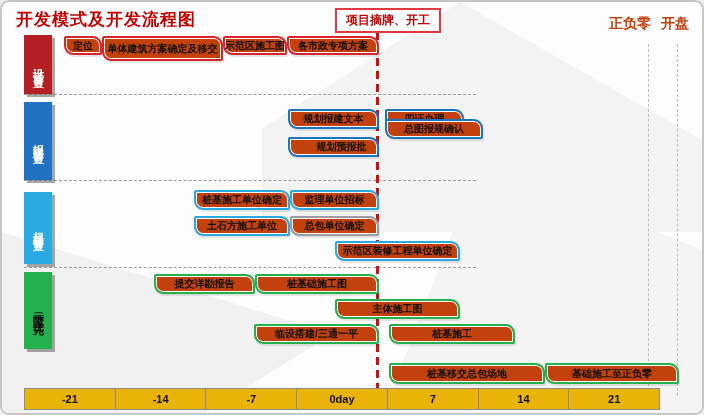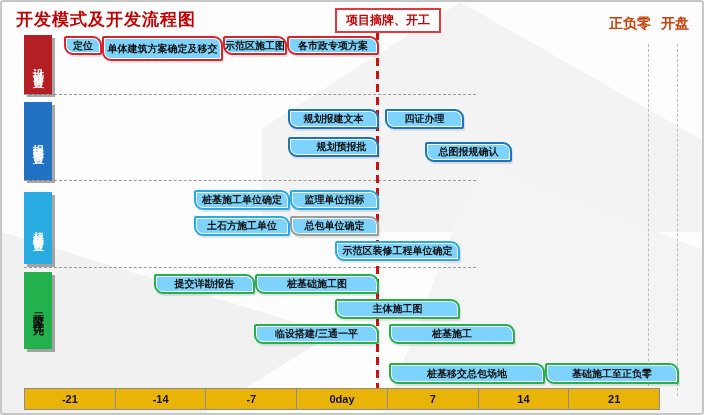--- a/index.html
+++ b/index.html
@@ -2,21 +2,21 @@
 <html><head>
 <meta charset="utf-8">
 <style>
   * { box-sizing: border-box; margin: 0; padding: 0; }
   html,body { width: 704px; height: 415px; background:#ededed; }
   body { font-family: "Liberation Sans", "DejaVu Sans", sans-serif; }
 
   .canvas {
     position: relative; width: 704px; height: 415px;
     background: #fdfdfd;
-    border: 2px solid #c6c6c6; border-radius: 4px;
+    border: 2px solid #c6c6c6; border-radius: 9px;
     overflow: hidden;
   }
 
   
   .wm { position:absolute; z-index:0; }
   .wm1 { left:260px; top:0; width:440px; height:230px; background:#f3f3f3;
          clip-path: polygon(45% 0, 100% 60%, 100% 100%, 0 100%, 0 55%); }
   .wm2 { left:0; top:230px; width:330px; height:185px; background:#f1f1f1;
          clip-path: polygon(0 0, 100% 55%, 60% 100%, 0 100%); }
   .wm3 { left:380px; top:160px; width:324px; height:255px; background:#f4f4f4;
@@ -43,21 +43,21 @@
     position:absolute; left:22px; width:28px; z-index:4;
     display:flex; align-items:center; justify-content:center;
     writing-mode: vertical-rl; text-orientation: upright;
     font-size:11px; font-weight:bold; letter-spacing:3px;
     box-shadow: 3px 3px 0 rgba(96,96,96,.55);
   }
 
   
   .pbox {
     position:absolute; z-index:3; height:20px;
-    background:#7dd3fc; border:2px solid #000;
+    background:#c2410c; border:2px solid #000;
     border-radius: 2px 9px 2px 9px;
     display:flex; align-items:center; justify-content:center;
     font-size:10px; font-weight:bold; color:#111; white-space:nowrap;
     box-shadow: 1px 2px 1px rgba(0,0,0,.10), inset 0 0 0 1px #fff;
   }
   .c-red   { border-color:#D9242B; }
   .c-blue  { border-color:#1B75BC; }
   .c-cyan  { border-color:#29ABE2; }
   .c-green { border-color:#22B14C; }
   .c-gray  { border-color:#9A9C9E; }
@@ -107,21 +107,21 @@
   <div class="vlabel" style="top:270px; height:77px; background:#22B14C; color:#111;">示范区优先</div>
 
   <div class="pbox c-red" style="left:62px;  top:34px; width:38px;  height:19px;">定位</div>
   <div class="pbox c-red" style="left:100px; top:34px; width:121px; height:25px;">单体建筑方案确定及移交</div>
   <div class="pbox c-red" style="left:221px; top:34px; width:64px;  height:19px;">示范区施工图</div>
   <div class="pbox c-red" style="left:285px; top:34px; width:92px;  height:19px;">各市政专项方案</div>
 
   <div class="pbox c-blue" style="left:286px; top:107px; width:91px;">规划报建文本</div>
   <div class="pbox c-blue" style="left:383px; top:107px; width:79px;">四证办理</div>
   <div class="pbox c-blue" style="left:286px; top:135px; width:91px;padding-left:16px;">规划预报批</div>
-  <div class="pbox c-blue" style="left:383px; top:140px; width:87px;margin-left:40px;">总图报规确认</div>
+  <div class="pbox c-blue" style="left:383px; top:117px; width:98px;">总图报规确认</div>
 
   <div class="pbox c-cyan" style="left:192px; top:188px; width:96px;">桩基施工单位确定</div>
   <div class="pbox c-cyan" style="left:288px; top:188px; width:89px;">监理单位招标</div>
   <div class="pbox c-cyan" style="left:192px; top:214px; width:96px;">土石方施工单位</div>
   <div class="pbox c-gray" style="left:288px; top:214px; width:89px;">总包单位确定</div>
   <div class="pbox c-cyan" style="left:333px; top:239px; width:125px;">示范区装修工程单位确定</div>
 
   <div class="pbox c-green" style="left:152px; top:272px; width:101px;">提交详勘报告</div>
   <div class="pbox c-green" style="left:253px; top:272px; width:124px;">桩基础施工图</div>
   <div class="pbox c-green" style="left:333px; top:297px; width:125px;">主体施工图</div>

